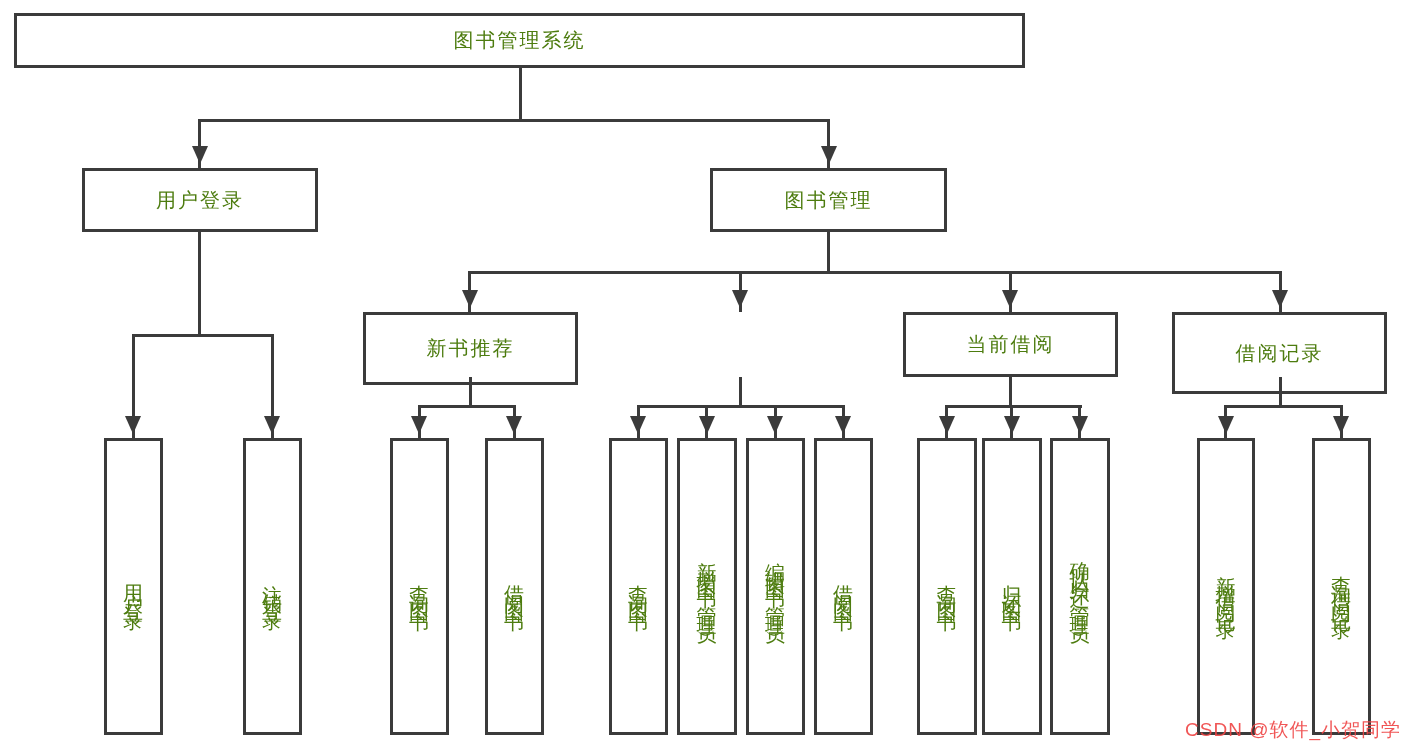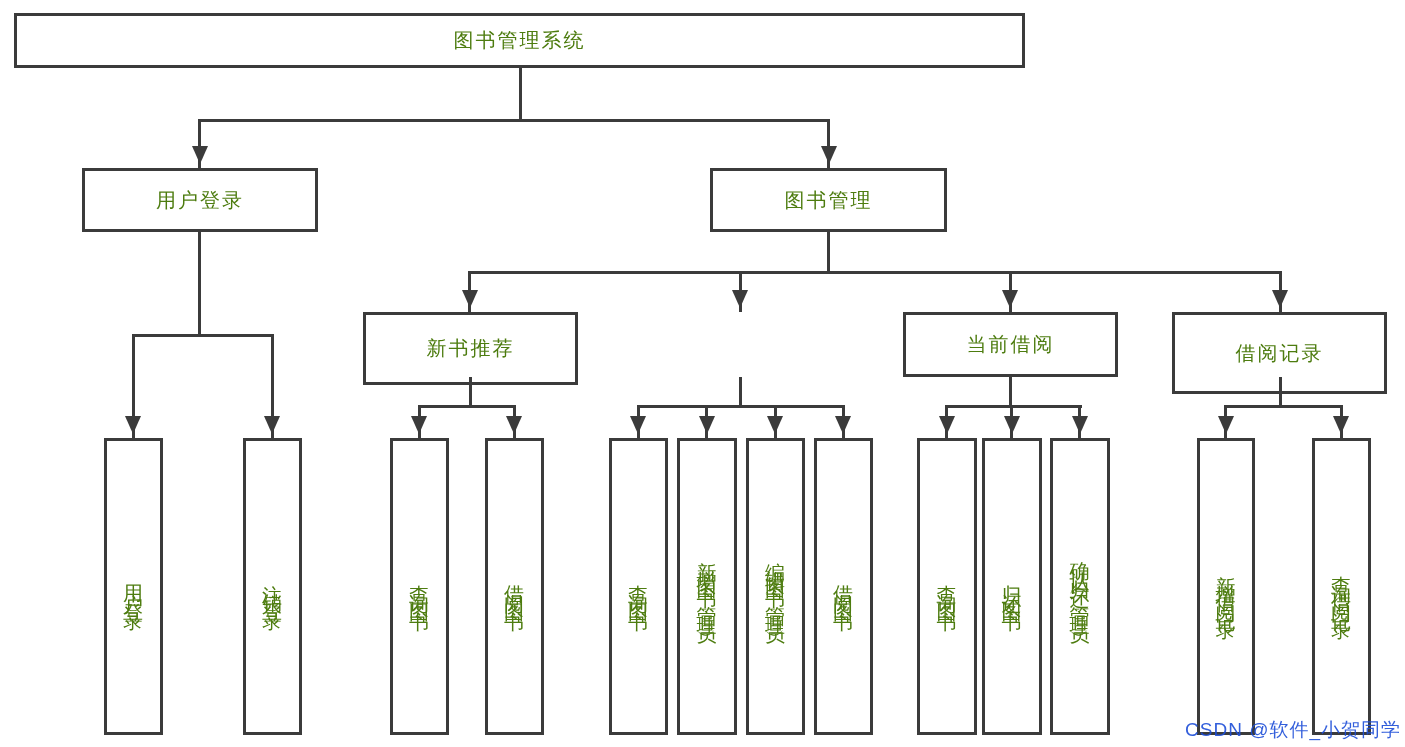--- a/index.html
+++ b/index.html
@@ -37,21 +37,21 @@
   .arrow{
     position:absolute;width:0;height:0;
     border-left:8px solid transparent;
     border-right:8px solid transparent;
     border-top:18px solid #3b3b3b;
   }
   .watermark{
     position:absolute;
     right:4px;top:717px;
     font-size:19px;
-    color:#1d4ed8;
+    color:#ef4444;
     letter-spacing:1px;
     opacity:0.9;
     white-space:nowrap;
     z-index:5;
   }
 </style>
 </head>
 <body>
 
 <div id="canvas">

